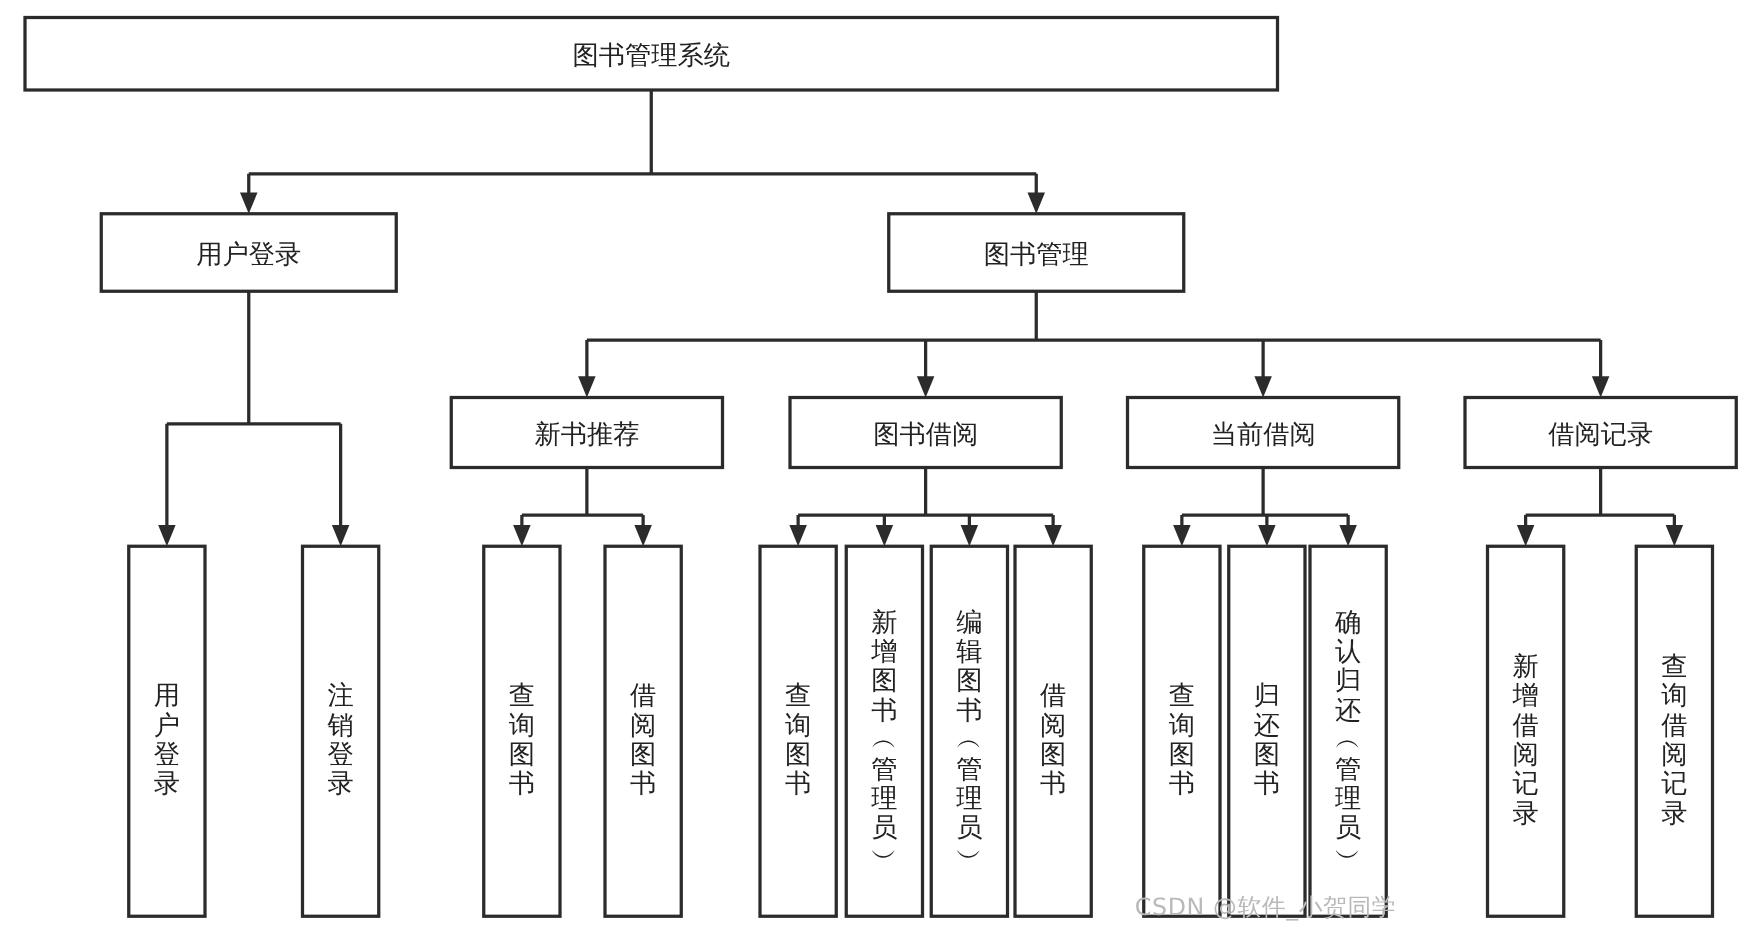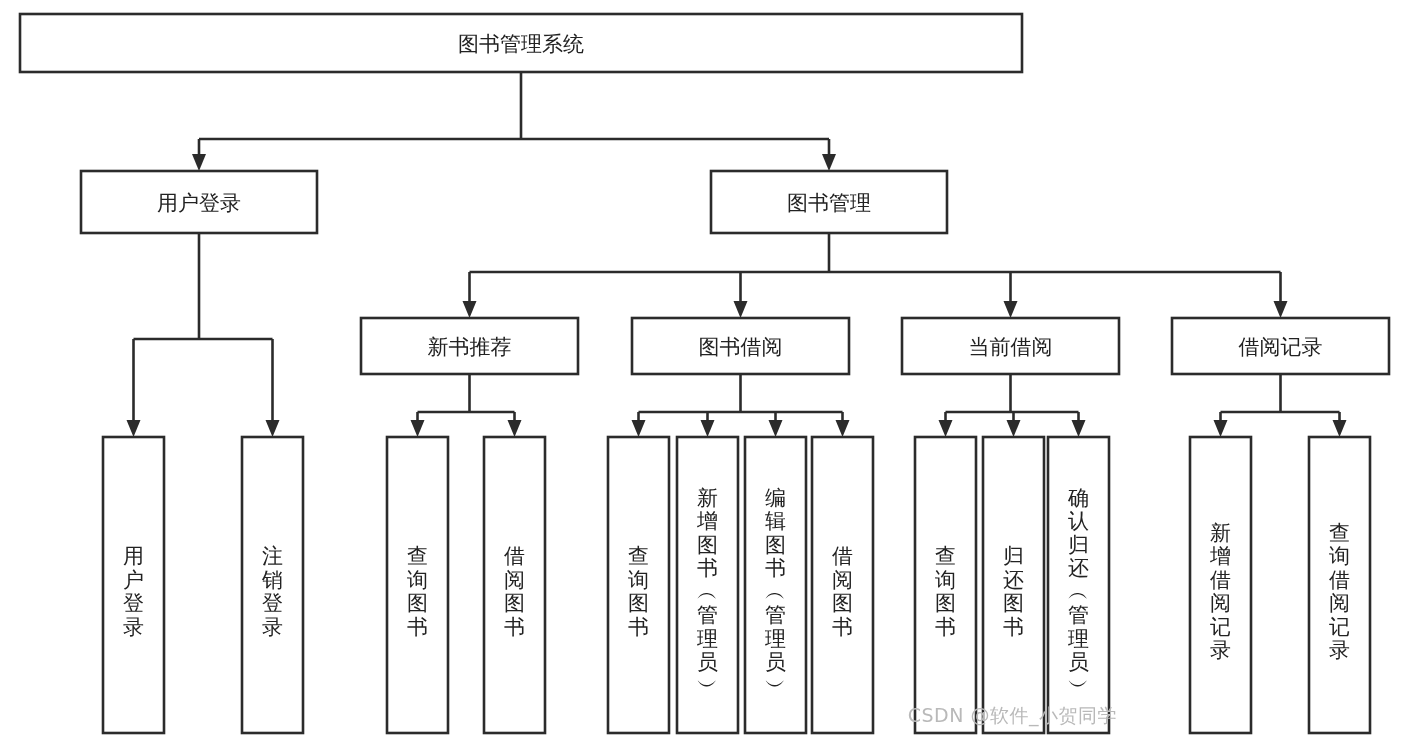--- a/index.html
+++ b/index.html
@@ -41,21 +41,21 @@
   .node-label {
     font-family: "DejaVu Sans", "Liberation Sans", sans-serif;
     fill: #222222;
     font-size: 21px;
     text-anchor: middle;
     dominant-baseline: central;
   }
   .watermark {
     position: absolute;
     right: 12px;
-    bottom: 18px;
+    bottom: 8px;
     font-family: "DejaVu Sans", "Liberation Sans", sans-serif;
     font-size: 19px;
     color: #b9b9b9;
     white-space: nowrap;
     letter-spacing: 0.5px;
     pointer-events: none;
   }
 </style>
 </head>
 <body>

